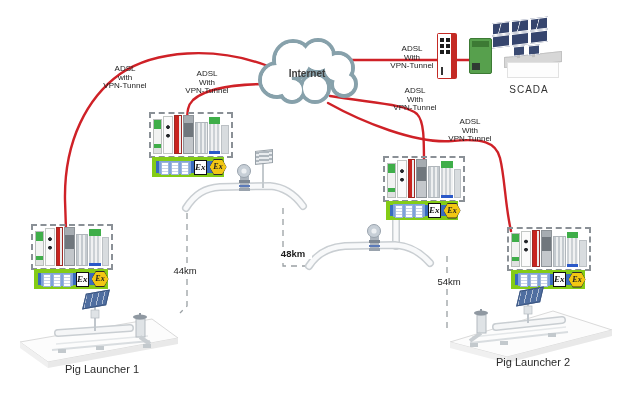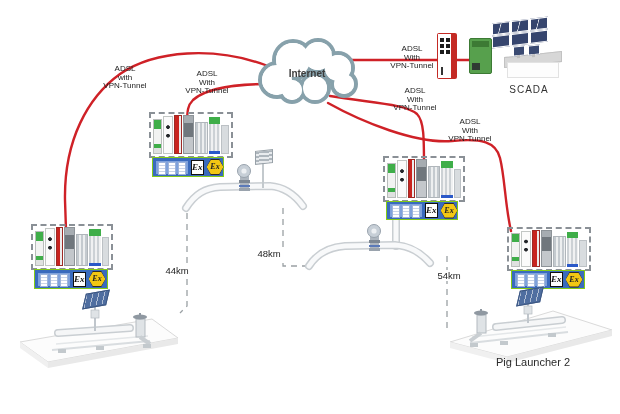--- a/index.html
+++ b/index.html
@@ -33,21 +33,21 @@
   .mod-g{width:9px;height:88%;background:linear-gradient(var(--module_green) 0 26%,#f2f3f2 26% 72%,var(--module_green) 72% 84%,#dfe1e0 84%);border:0.5px solid #b9bdbb;}
   .mod-io{width:10px;height:95%;background:
      radial-gradient(circle at 50% 28%,#23262a 1.5px,transparent 2.2px),
      radial-gradient(circle at 50% 52%,#23262a 1.5px,transparent 2.2px),#fbfbfb;border:0.5px solid #c2c6c4;}
   .mod-red{width:7px;height:97%;background:linear-gradient(90deg,var(--module_red) 0 62%,#ececec 62%);border:0.5px solid #9e2a26;}
   .mod-cpu{width:12px;height:97%;background:linear-gradient(#a6acb1 0 18%,#70777d 18% 58%,#c3c7cb 58%);border:0.5px solid #8d9398;}
   .mod-rib{width:13px;height:80%;background:repeating-linear-gradient(90deg,#c4cacf 0 2px,#edeff0 2px 4px);border:0.5px solid #b0b6bb;}
   .mod-term{width:15px;height:90%;background:linear-gradient(var(--module_green) 0 20%,transparent 20%),repeating-linear-gradient(90deg,#ccd1d5 0 2px,#f0f1f2 2px 4px);border-bottom:3px solid var(--terminal_blue);}
   .mod-end{width:7px;height:70%;background:#d8dcdf;border:0.5px solid #bcc1c5;}
 
-  .banner{position:absolute;background:var(--banner_blue);border:1px solid #84cc16;display:flex;align-items:center;gap:3px;padding:2px 3px;box-sizing:border-box;}
+  .banner{position:absolute;background:var(--banner_blue);border:4px solid #84cc16;display:flex;align-items:center;gap:3px;padding:2px 3px;box-sizing:border-box;}
   .inset{display:flex;gap:2px;background:#7fa2dc;padding:1px 2px;height:13px;box-sizing:border-box;}
   .inset i{display:block;width:6px;height:100%;background:repeating-linear-gradient(#ffffff 0 2px,#c9d4e8 2px 3px);border:0.5px solid #9db4da;}
   .ex-white{display:inline-block;width:12px;height:13px;background:#fff;border:1px solid #101010;color:#101010;font:italic bold 9px/13px "Liberation Serif",serif;text-align:center;}
   .hexo{width:19px;height:16px;clip-path:polygon(25% 0,75% 0,100% 50%,75% 100%,25% 100%,0 50%);background:#2b2b2b;display:flex;align-items:center;justify-content:center;}
   .hexi{width:17px;height:14px;clip-path:polygon(25% 0,75% 0,100% 50%,75% 100%,25% 100%,0 50%);background:var(--ex_yellow);color:#222;font:italic bold 8px/14px "Liberation Serif",serif;text-align:center;}
 
   .router{position:absolute;left:437px;top:33px;width:20px;height:46px;background:#c42a24;border-radius:2px;padding:1px;box-sizing:border-box;}
   .router .face{width:100%;height:100%;background:linear-gradient(90deg,#fff 0 70%,#c42a24 70%);position:relative;}
   .router .ports{position:absolute;left:2px;top:4px;display:grid;grid-template-columns:4px 4px;gap:2px;}
   .router .ports i{display:block;width:4px;height:4px;background:#1c1c1c;}
@@ -336,19 +336,20 @@
     <div class="b">ADSL</div>
     <div>With</div>
     <div>VPN-Tunnel</div>
   </div>
   <div class="txt adsl" style="left:437px;top:118px;width:66px;">
     <div class="b">ADSL</div>
     <div>With</div>
     <div>VPN-Tunnel</div>
   </div>
 
-  <div class="txt dist" style="left:158px;top:265px;width:36px;">44km</div>
-  <div class="txt dist" style="left:250px;top:248px;width:36px;">48km</div>
-  <div class="txt dist" style="left:430px;top:270px;width:36px;">54km</div>
-
+  <div class="txt dist" style="left:166px;top:265px;width:36px;">44km</div>
+  <div class="txt dist" style="left:274px;top:248px;width:36px;font-weight:bold;">48km</div>
+  <div class="txt dist" style="left:430px;top:276px;width:36px;">54km</div>
+
+  <div class="txt big-label" style="left:52px;top:363px;width:100px;">Pig Launcher 1</div>
   <div class="txt big-label" style="left:483px;top:356px;width:100px;">Pig Launcher 2</div>
 
 </div>
 
 </body></html>

